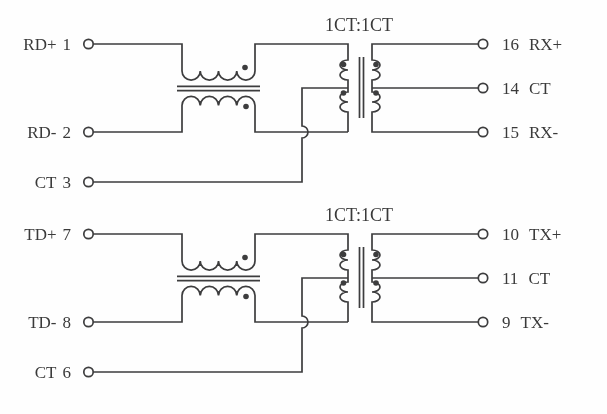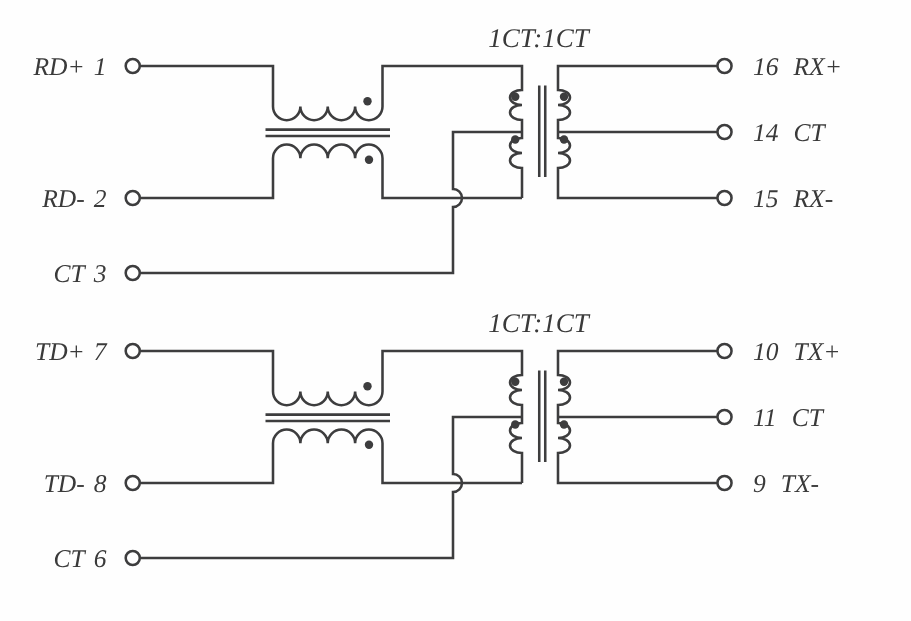--- a/index.html
+++ b/index.html
@@ -6,21 +6,20 @@
     --background:#fefefe;
     --line:#3d3d3e;
     --text:#3a3a3a;
   }
   html,body{margin:0;padding:0;background:var(--background);}
   .canvas{
     position:relative;
     width:607px;height:414px;
     background:var(--background);
     overflow:hidden;
-    font-style:italic;
   }
   svg{display:block;}
   .wire{
     stroke:var(--line);
     stroke-width:1.7;
     fill:none;
     stroke-linecap:butt;
     stroke-linejoin:miter;
   }
   .terminal{

